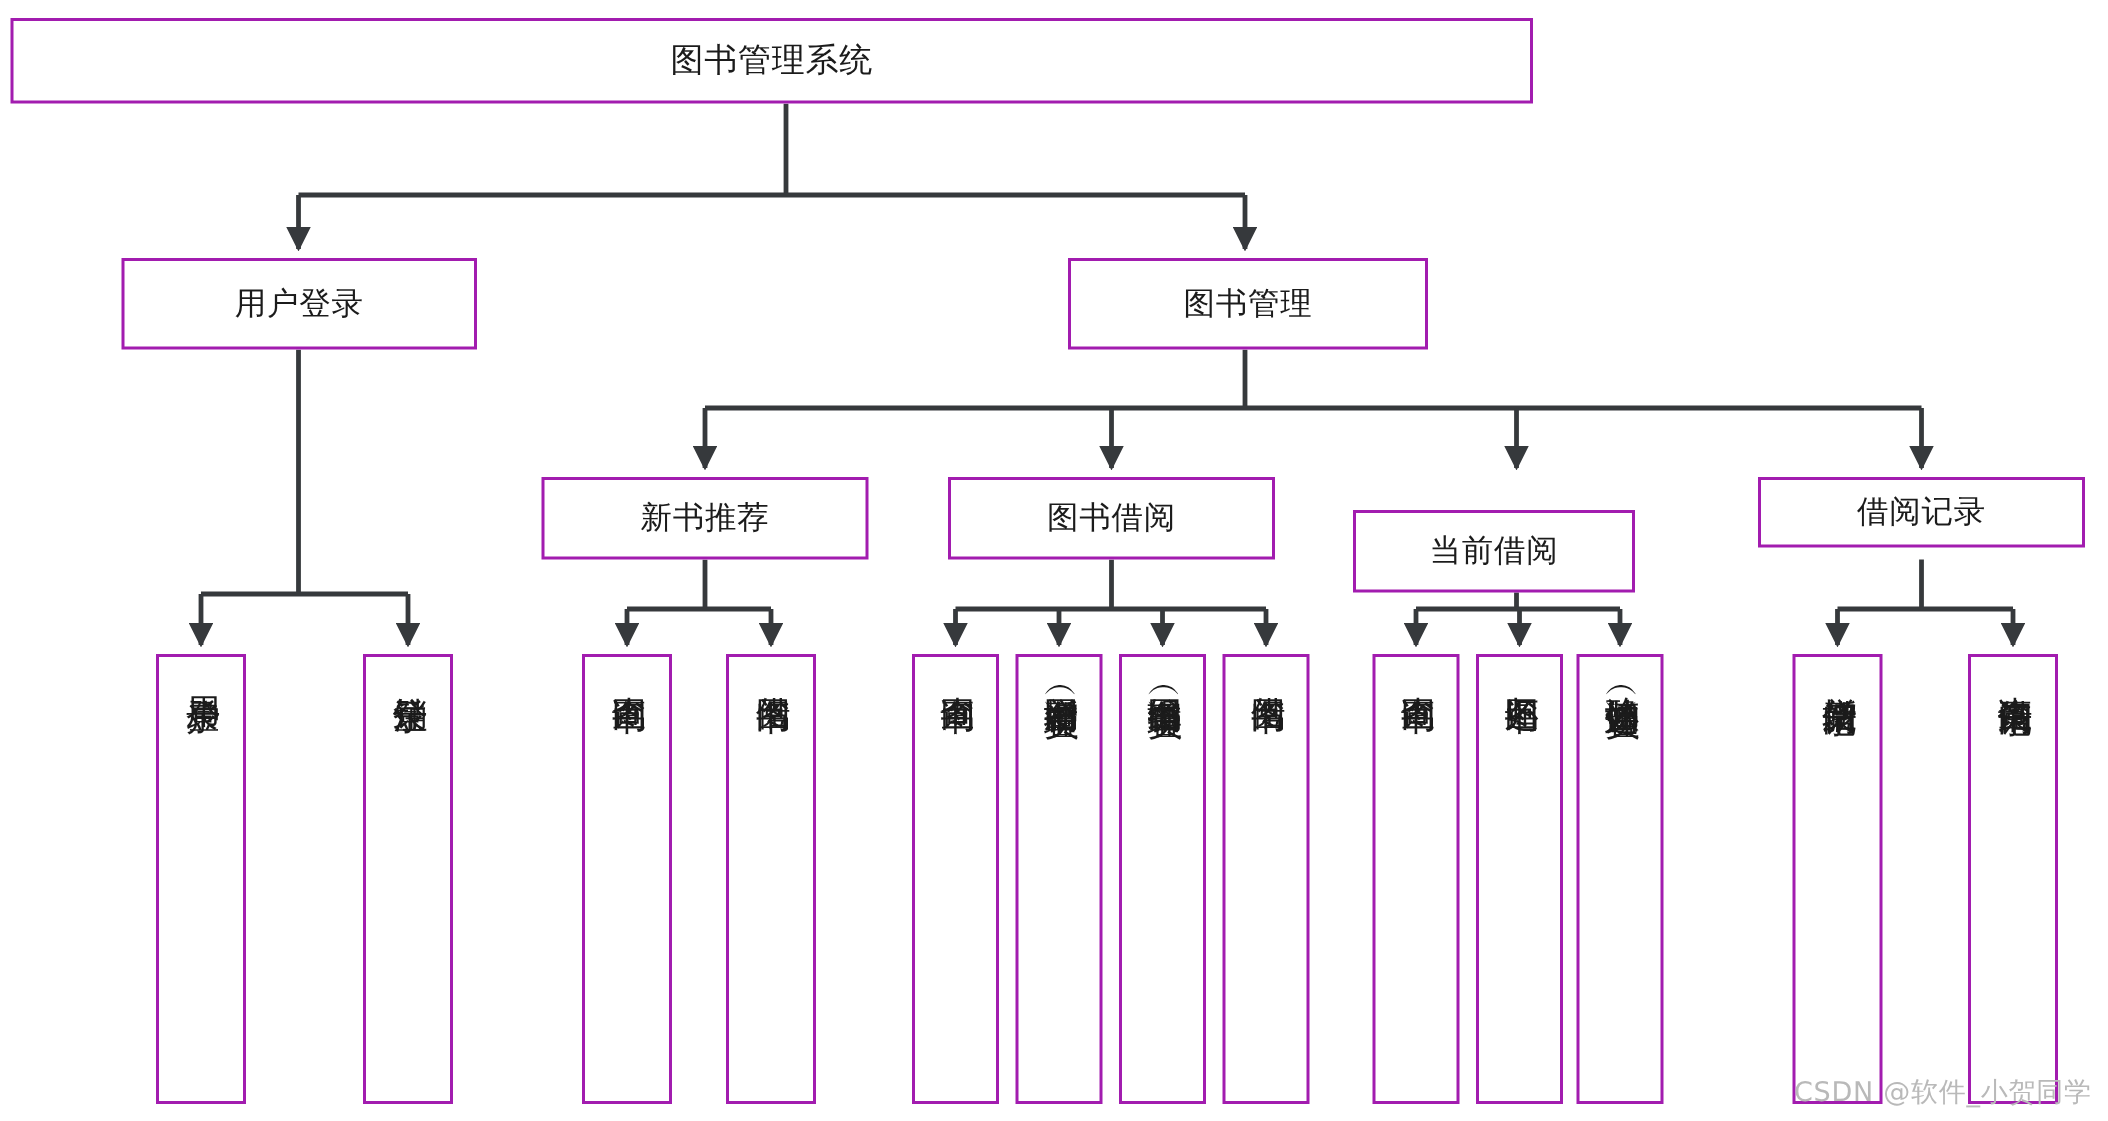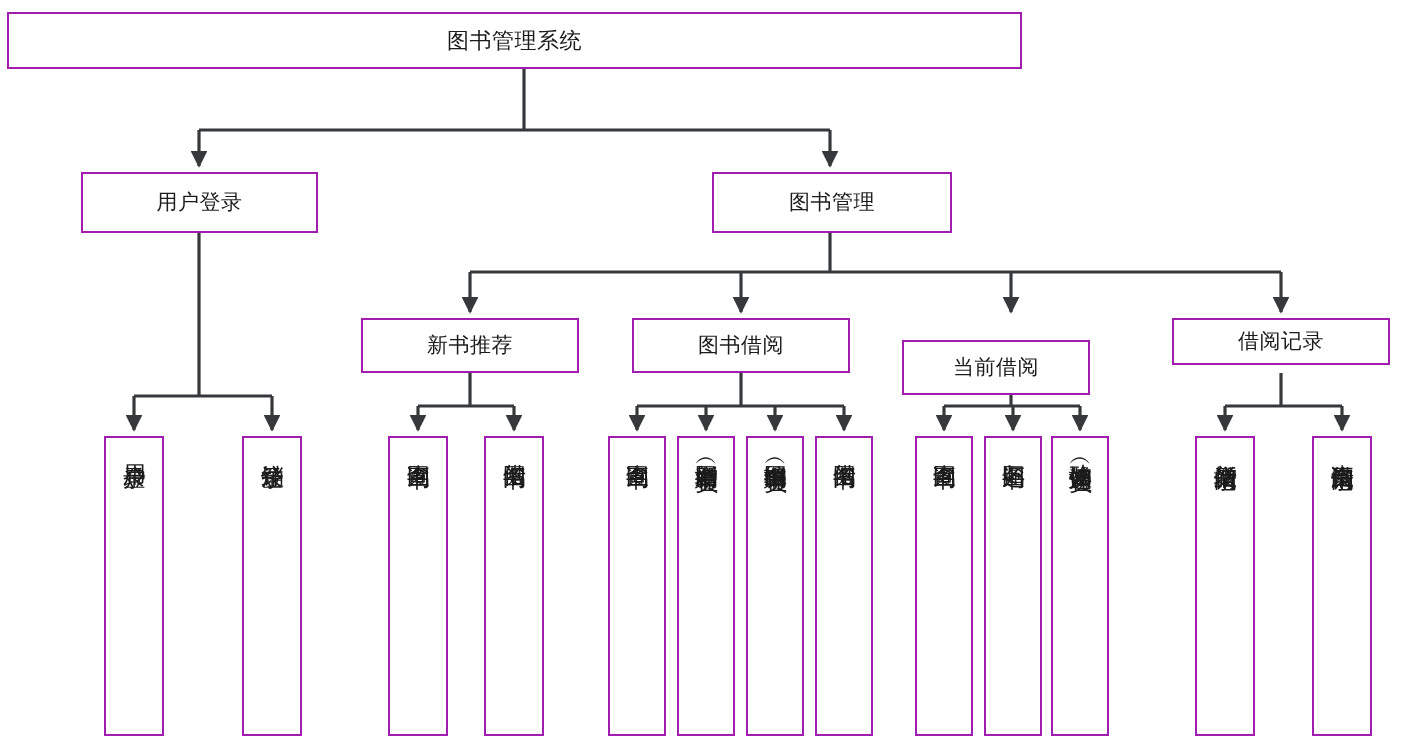--- a/index.html
+++ b/index.html
@@ -211,14 +211,15 @@
   </div>
 
   <div class="node vertical" style="left:1195px; top:436px; width:60px; height:300px;">
     <span class="node-label">新增借阅记录</span>
   </div>
 
   <div class="node vertical" style="left:1312px; top:436px; width:60px; height:300px;">
     <span class="node-label">查询借阅记录</span>
   </div>
 
+  <div class="watermark" style="left:1196px; top:716px;">CSDN @软件_小贺同学</div>
 
 </div>
 
 </body></html>

